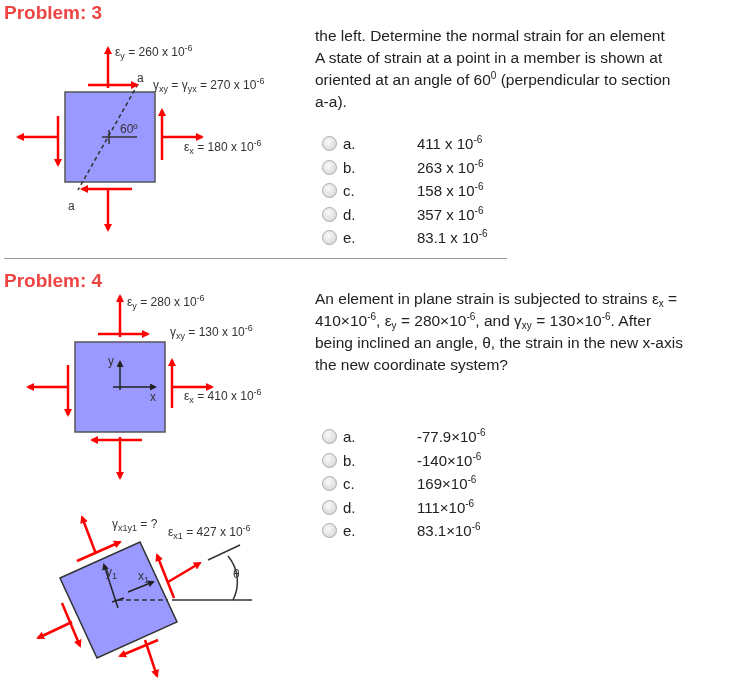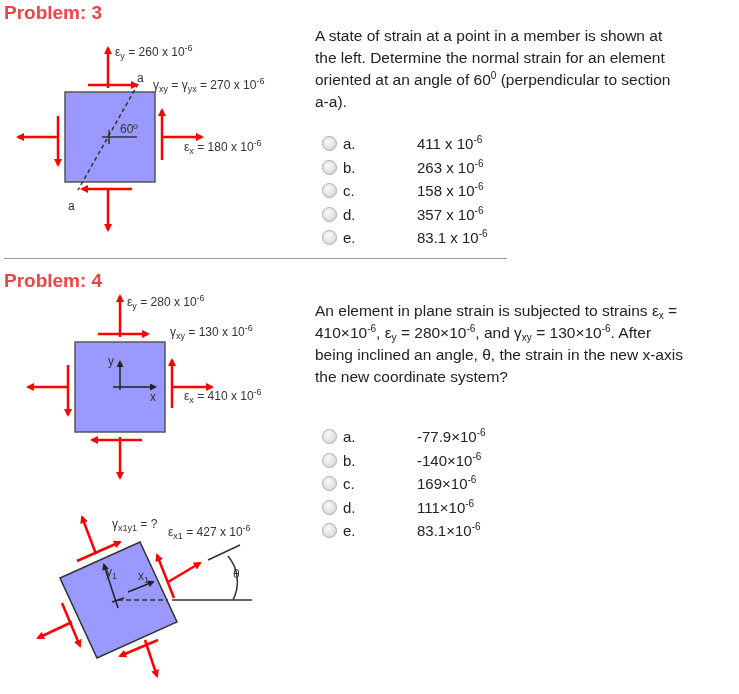--- a/index.html
+++ b/index.html
@@ -58,22 +58,22 @@
   <line x1="162" y1="160" x2="162" y2="110" stroke="#ff0000" stroke-width="2.5" marker-end="url(#ah)"></line>
 
   <text x="115" y="56" class="fig-label"><tspan>ε</tspan><tspan class="fig-sub" dy="3">y</tspan><tspan dy="-3"> </tspan><tspan>= 260 x 10</tspan><tspan class="fig-sub" dy="-5">-6</tspan></text>
   <text x="137" y="82" class="fig-label">a</text>
   <text x="153" y="89" class="fig-label"><tspan>γ</tspan><tspan class="fig-sub" dy="3">xy</tspan><tspan dy="-3"> = γ</tspan><tspan class="fig-sub" dy="3">yx</tspan><tspan dy="-3"> </tspan><tspan>= 270 x 10</tspan><tspan class="fig-sub" dy="-5">-6</tspan></text>
   <text x="184" y="151" class="fig-label"><tspan>ε</tspan><tspan class="fig-sub" dy="3">x</tspan><tspan dy="-3"> </tspan><tspan>= 180 x 10</tspan><tspan class="fig-sub" dy="-5">-6</tspan></text>
   <text x="68" y="210" class="fig-label">a</text>
 </svg>
 
 <div class="question" style="top:25px;">
+  <div>the left. Determine the normal strain for an element</div>
   <div>A state of strain at a point in a member is shown at</div>
-  <div>the left. Determine the normal strain for an element</div>
   <div><span>oriented at an angle of 60</span><sup>0</sup> <span>(perpendicular to section</span></div>
   <div>a-a).</div>
 </div>
 
 <div class="options" style="top:132px;">
   <div class="option">
       <span class="radio"></span>
       <span class="opt-letter">a.</span>
       <span class="opt-value"><span>411 x 10</span><sup>-6</sup></span>
     </div>
@@ -148,21 +148,21 @@
   <line x1="174" y1="598" x2="157" y2="555" stroke="#ff0000" stroke-width="2.5" marker-end="url(#ah)"></line>
   <line x1="145" y1="640" x2="157" y2="676" stroke="#ff0000" stroke-width="2.5" marker-end="url(#ah)"></line>
   <line x1="158" y1="640" x2="120" y2="656" stroke="#ff0000" stroke-width="2.5" marker-end="url(#ah)"></line>
   <line x1="72" y1="622" x2="38" y2="638" stroke="#ff0000" stroke-width="2.5" marker-end="url(#ah)"></line>
   <line x1="62" y1="603" x2="80" y2="646" stroke="#ff0000" stroke-width="2.5" marker-end="url(#ah)"></line>
 
   <text x="112" y="528" class="fig-label"><tspan>γ</tspan><tspan class="fig-sub" dy="3">x1y1</tspan><tspan dy="-3"> </tspan><tspan>= ?</tspan></text>
   <text x="168" y="536" class="fig-label"><tspan>ε</tspan><tspan class="fig-sub" dy="3">x1</tspan><tspan dy="-3"> </tspan><tspan>= 427 x 10</tspan><tspan class="fig-sub" dy="-5">-6</tspan></text>
 </svg>
 
-<div class="question" style="top:300px;">
+<div class="question" style="top:288px;">
   <div><span>An element in plane strain is subjected to strains ε</span><sub>x</sub><span> =</span></div>
   <div><span>410×10</span><sup>-6</sup><span>, ε</span><sub>y</sub><span> = 280×10</span><sup>-6</sup><span>, and γ</span><sub>xy</sub><span> = 130×10</span><sup>-6</sup><span>. After</span></div>
   <div>being inclined an angle, θ, the strain in the new x-axis</div>
   <div>the new coordinate system?</div>
 </div>
 
 <div class="options" style="top:425px;">
   <div class="option">
       <span class="radio"></span>
       <span class="opt-letter">a.</span>

